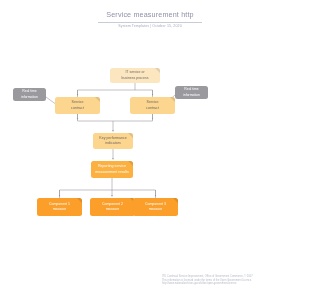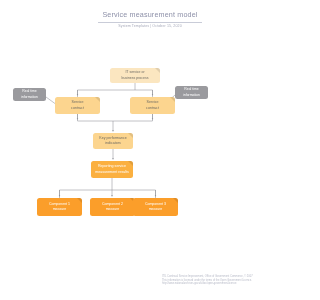--- a/index.html
+++ b/index.html
@@ -126,21 +126,21 @@
     color: #b6b9c6;
     font-size: 2.6px;
     line-height: 3.6px;
   }
   #footer div { white-space: nowrap; }
 </style>
 </head>
 <body>
 
 <div id="header">
-  <div id="title">Service measurement model</div>
+  <div id="title">Service measurement http</div>
   <div id="title-rule"></div>
   <div id="subtitle">System Templates  |  October 15, 2020</div>
 </div>
 
 <div id="canvas">
 
   <svg id="edges" viewBox="0 0 300 300" xmlns="http://www.w3.org/2000/svg">
     <defs>
       <marker id="arw" markerWidth="4" markerHeight="4" refX="3.2" refY="2" orient="auto" markerUnits="strokeWidth">
         <path d="M0,0.4 L3.4,2 L0,3.6 z" fill="#8f9199"></path>

